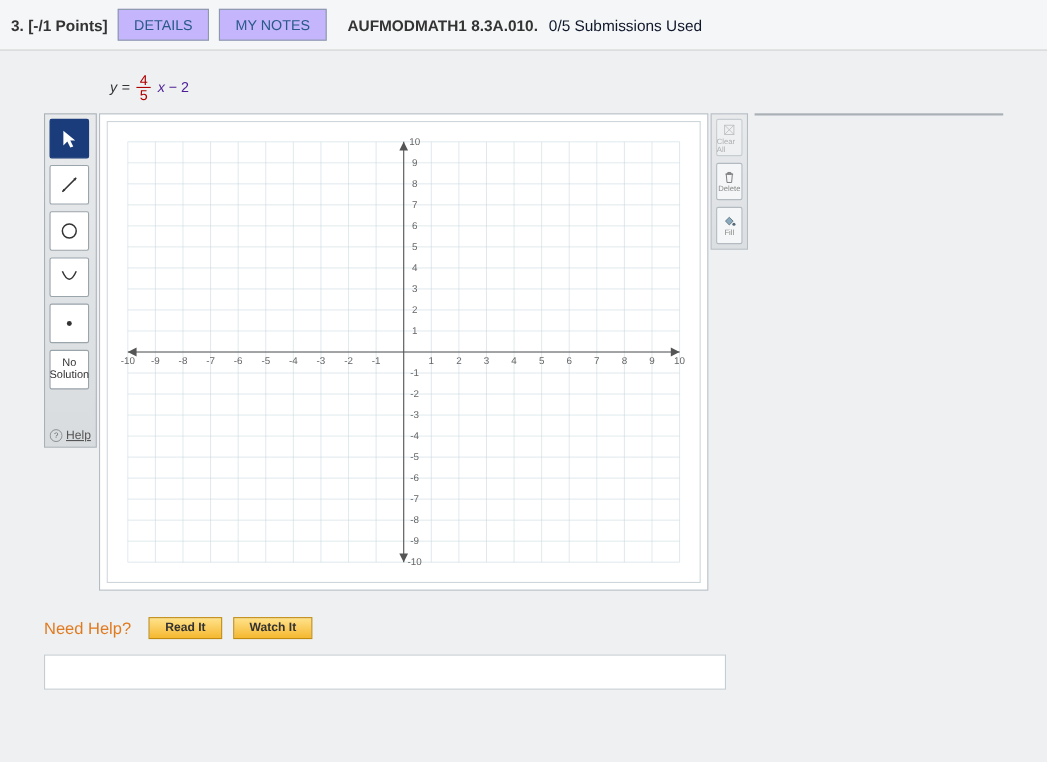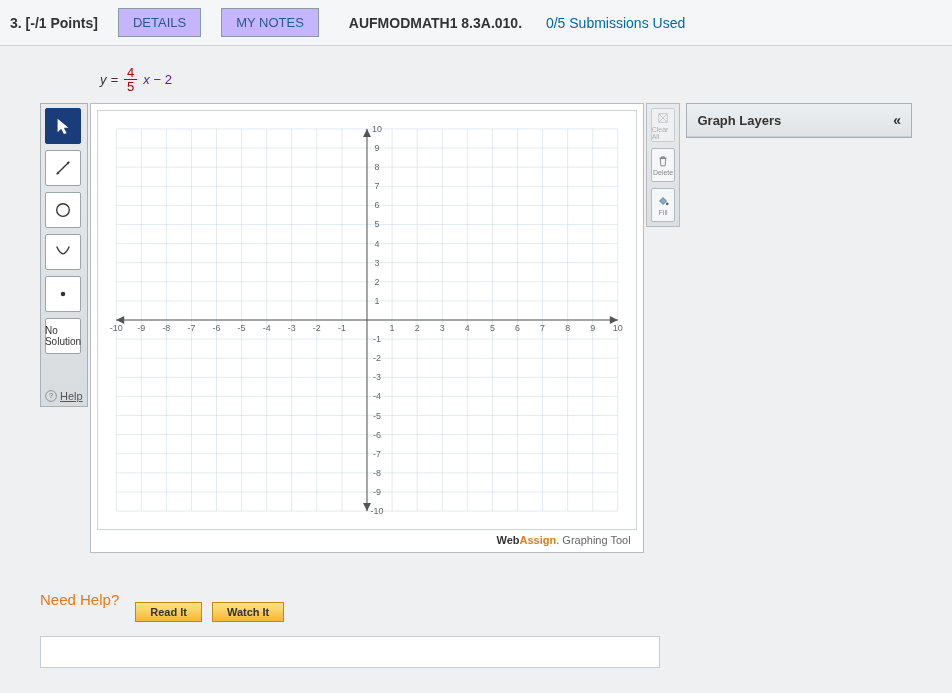--- a/index.html
+++ b/index.html
@@ -8,34 +8,34 @@
     font-family: Arial, Helvetica, sans-serif;
     font-size: 13px;
     background: #eef0f2;
     color: #333;
   }
   .header {
     padding: 8px 10px;
     border-bottom: 1px solid #d0d0d0;
     display: flex;
     align-items: center;
-    gap: 20px;
+    gap: 9px;
     background: #f5f6f7;
   }
   .qnum { font-weight: bold; font-size: 14px; }
   .tab-btn {
     border: 1px solid #8a9aa7;
     background: #c4b5fd;
     color: #2a5a8a;
     padding: 6px 14px;
     font-size: 13px;
     cursor: pointer;
   }
   .assign-code { font-size: 14px; color: #333; margin-left: 10px; }
-  .subs { color: #0369a1; margin-left: 20px; }
+  .subs { color: #0f172a; margin-left: 6px; }
   .content { padding: 20px 40px; }
   .instr { font-size: 14px; margin-bottom: 8px; }
   .equation { font-style: italic; margin: 0 0 10px 60px; display: flex; align-items: center; gap: 4px; }
   .frac { display: inline-flex; flex-direction: column; align-items: center; font-style: normal; color: #b00000; line-height: 1; margin: 0 2px; }
   .frac .n { border-bottom: 1px solid #b00000; padding: 0 3px; }
   .frac .d { padding: 0 3px; }
   .eq-rest { color: #4c1d95; font-style: normal; }
   .eq-y { font-style: italic; }
 
   .tool-wrap { display: flex; align-items: flex-start; gap: 2px; }
@@ -50,21 +50,21 @@
   .tbtn {
     width: 36px; height: 36px;
     border: 1px solid #9aa4ab;
     background: #fff;
     display: flex; align-items: center; justify-content: center;
     cursor: pointer;
     border-radius: 2px;
   }
   .tbtn.active { background: #1a3c7a; border-color:#1a3c7a; color:#fff; }
   .tbtn svg { width: 18px; height: 18px; }
-  .no-sol { font-size: 10px; line-height: 1.1; padding: 2px; }
+  .no-sol { font-size: 10px; text-align: center; line-height: 1.1; padding: 2px; }
   .help-link {
     margin-top: 30px; font-size: 11px; color: #555;
     display: flex; align-items: center; gap: 3px; text-decoration: underline; cursor: pointer;
   }
 
   .graph-area {
     background: #fff;
     border: 1px solid #b5bcc2;
     padding: 6px;
     position: relative;
@@ -115,21 +115,20 @@
   .layers-body { padding: 10px 12px; font-size: 12px; line-height: 1.5; color:#333; }
 
   .need-help-row { margin-top: 24px; display:flex; align-items:center; gap:10px; }
   .need-help { color:#e07a1f; font-weight:normal; font-size:15px; margin-right:6px;}
   .help-btn {
     background: linear-gradient(#ffe28a,#f5b830);
     border: 1px solid #c08a10;
     padding: 3px 14px;
     font-size: 11px; font-weight:bold; color:#333;
     cursor:pointer;
-    margin-top:25px;
   }
 
   .answer-box {
     margin-top: 14px;
     height: 32px; width: 620px;
     border: 1px solid #c6ccd1;
     background: #fff;
   }
 </style>
 </head>
@@ -287,23 +286,20 @@
             <text class="axis-label" x="280" y="270.6">-3</text>
             <text class="axis-label" x="280" y="289.8">-4</text>
             <text class="axis-label" x="280" y="309">-5</text>
             <text class="axis-label" x="280" y="328.2">-6</text>
             <text class="axis-label" x="280" y="347.4">-7</text>
             <text class="axis-label" x="280" y="366.6">-8</text>
             <text class="axis-label" x="280" y="385.79999999999995">-9</text>
             <text class="axis-label" x="280" y="405">-10</text>
           </svg>
       </div>
-      <div class="wa-brand">
-        <b>Web</b><span class="a">Assign</span><span>.</span><span> Graphing Tool</span>
-      </div>
     </div>
 
     <div class="side-tools">
       <div class="sbtn disabled">
         <svg viewBox="0 0 20 20">
             <rect x="4" y="4" width="12" height="12" fill="none" stroke="#999"></rect>
             <line x1="4" y1="4" x2="16" y2="16" stroke="#999"></line>
             <line x1="16" y1="4" x2="4" y2="16" stroke="#999"></line>
           </svg>
         <span class="lbl">Clear All</span>
@@ -317,24 +313,20 @@
       <div class="sbtn">
         <svg viewBox="0 0 20 20">
             <path d="M5 10 L10 5 L15 10 L10 15 Z" fill="#8ab" stroke="#567"></path>
             <circle cx="16" cy="14" r="2" fill="#567"></circle>
           </svg>
         <span class="lbl">Fill</span>
       </div>
     </div>
 
     <div class="layers-panel">
-      <div class="layers-head">
-        <span>Graph Layers</span>
-        <span class="collapse-icon">«</span>
-      </div>
     </div>
 
   </div>
 
   <div class="need-help-row">
     <span class="need-help">Need Help?</span>
     <button class="help-btn">Read It</button>
     <button class="help-btn">Watch It</button>
   </div>
 

